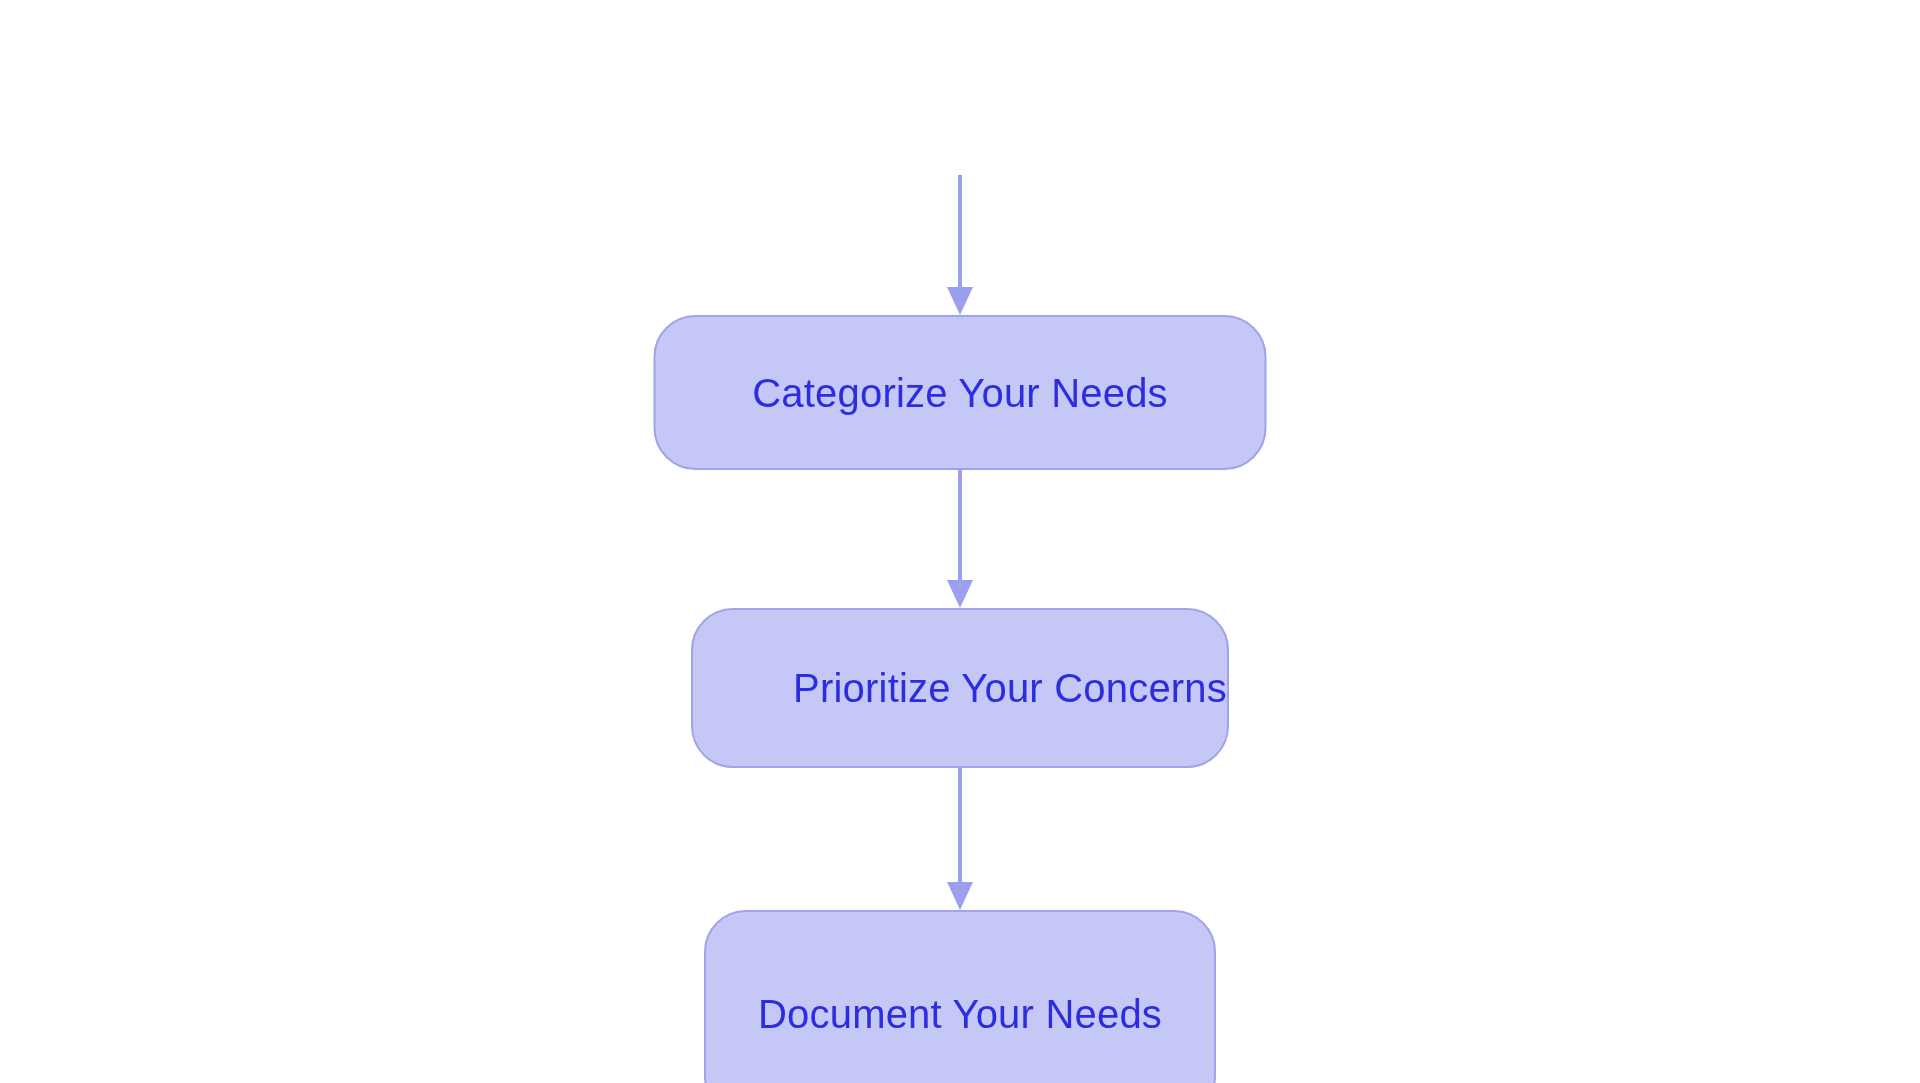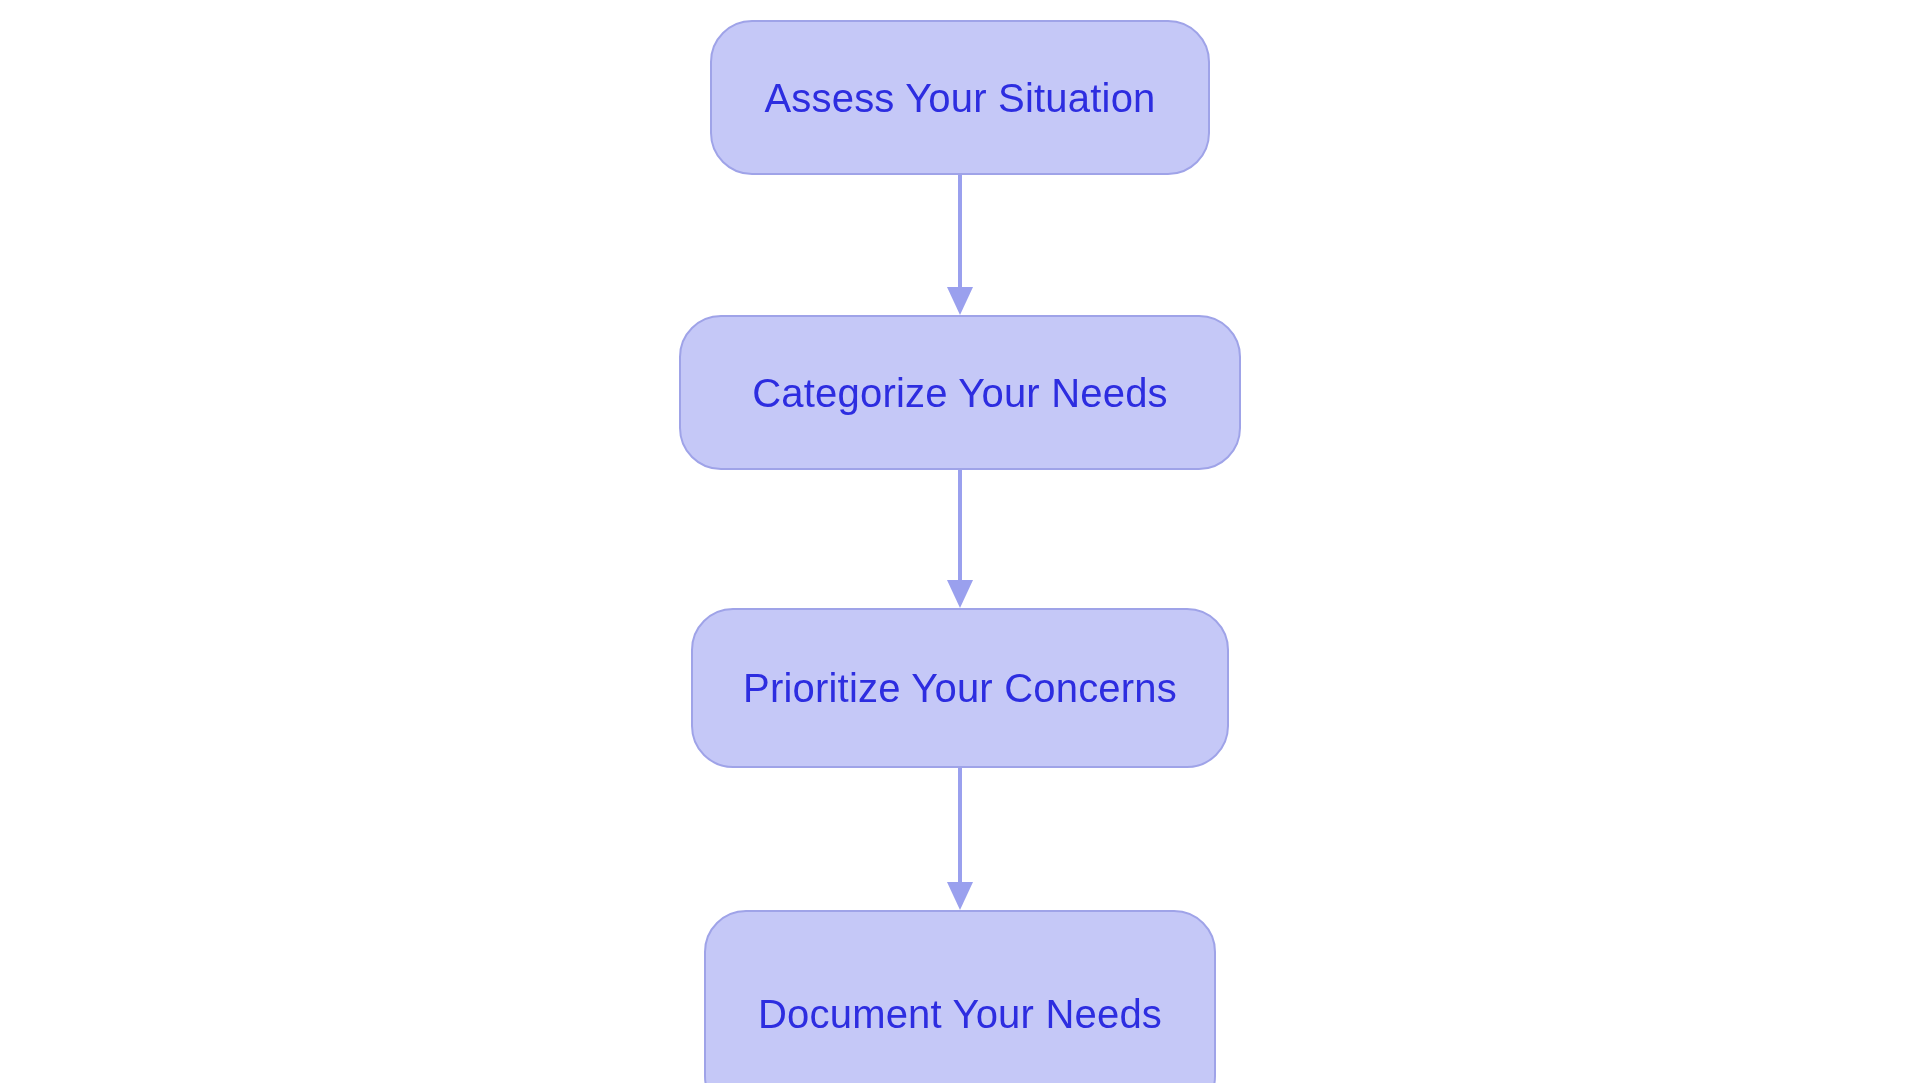--- a/index.html
+++ b/index.html
@@ -75,29 +75,26 @@
     </svg>
   </div>
 
   <div class="edge" style="left:960px; top:768px; height:142px;">
     <svg width="34" height="142" viewBox="0 0 34 142" xmlns="http://www.w3.org/2000/svg">
       <line x1="17" y1="0" x2="17" y2="116" stroke="#9aa0ee" stroke-width="4"></line>
       <polygon points="4,114 30,114 17,142" fill="#9aa0ee"></polygon>
     </svg>
   </div>
 
-  <div class="node" style="left:960px; top:20px; width:500px; height:155px;">
-    <span class="node-label">Assess Your Situation</span>
-  </div>
 
-  <div class="node" style="left:960px; top:315px; width:562px; height:155px;">
+  <div class="node" style="left:960px; top:315px; width:613px; height:155px;">
     <span class="node-label">Categorize Your Needs</span>
   </div>
 
-  <div class="node" style="left:960px; top:608px; width:538px; height:160px;">
+  <div class="node" style="left:960px; top:608px; width:538px; height:160px;justify-content:flex-end;">
     <span class="node-label">Prioritize Your Concerns</span>
   </div>
 
   <div class="node" style="left:960px; top:910px; width:512px; height:208px;">
     <span class="node-label">Document Your Needs</span>
   </div>
 
 </div>
 
 </body></html>

